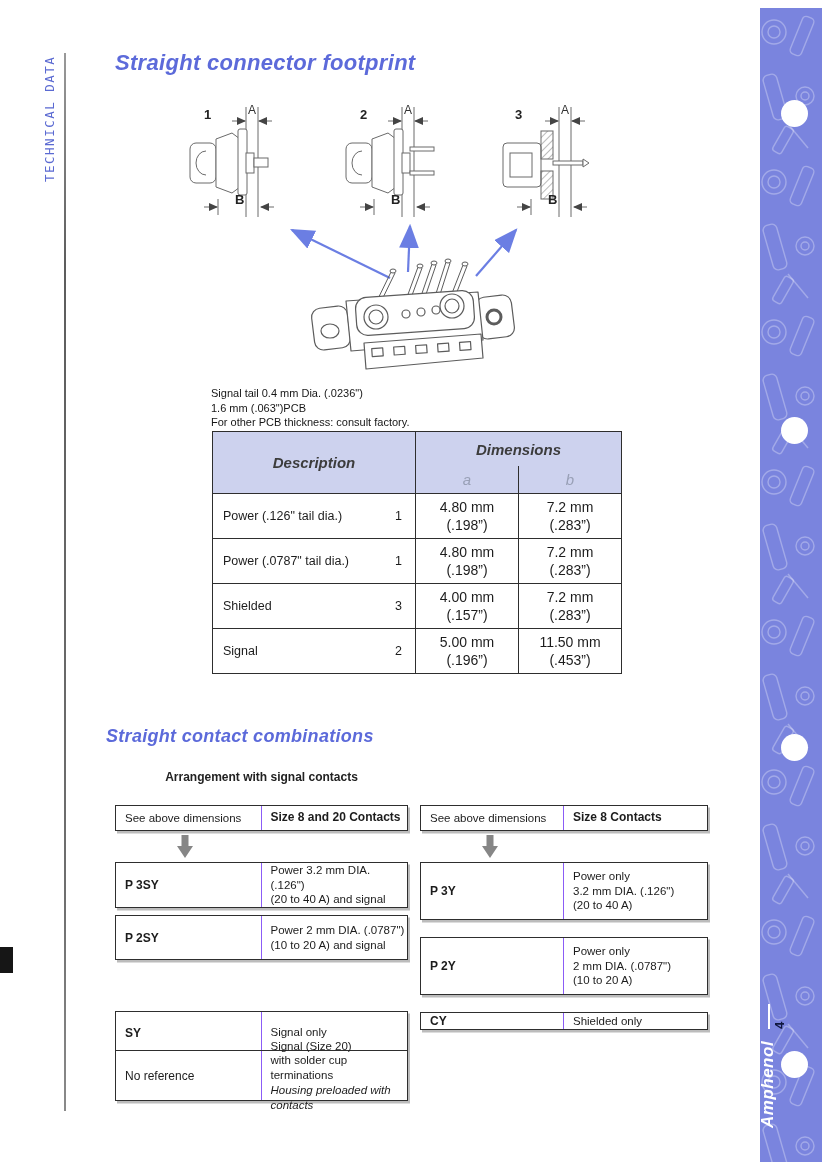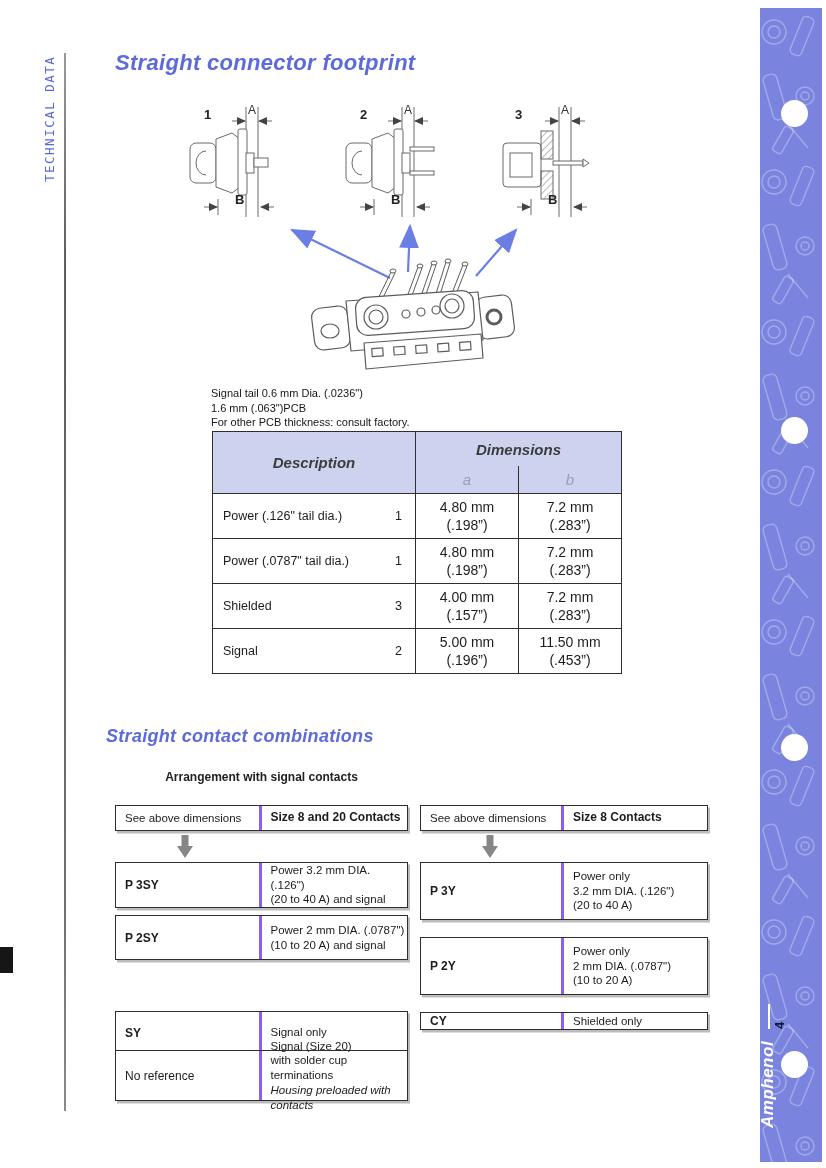--- a/index.html
+++ b/index.html
@@ -41,21 +41,21 @@
 
   
   .combo-head{position:absolute;text-align:center;font-weight:bold;font-size:12px;color:#222;line-height:1.45;}
   .combo-head-left{left:115px;top:769px;width:293px;}
   .combo-head-right{left:420px;top:769px;width:288px;}
   .combo{position:absolute;}
   .combo-left{left:115px;top:805px;width:293px;height:310px;}
   .combo-right{left:420px;top:805px;width:288px;height:245px;}
   .cbox{position:absolute;left:0;width:100%;display:flex;box-sizing:border-box;
         border:1px solid #2e2e2e;background:#fff;box-shadow:2px 2.5px 0 #bcbcbc;}
-  .ccode{width:50%;box-sizing:border-box;border-right:3px solid #8b5cf6;
+  .ccode{width:50%;box-sizing:border-box;border-right:1px solid #8b5cf6;
          display:flex;align-items:center;padding-left:9px;font-weight:bold;font-size:12px;}
   .ccode.plain{font-weight:normal;}
   .cdesc{flex:1;display:flex;flex-direction:column;justify-content:center;
          padding-left:9px;font-size:11.5px;line-height:1.28;}
   .cdesc .it{font-style:italic;}
   .hbox .ccode{font-weight:normal;font-size:11.5px;}
   .hbox .cdesc{font-weight:bold;font-size:12px;}
   .down-arrow{position:absolute;}
 
   
@@ -198,21 +198,21 @@
         <rect x="192" y="250" width="11" height="8"></rect>
         <rect x="214" y="250" width="11" height="8"></rect>
         <rect x="236" y="250" width="11" height="8"></rect>
         <rect x="258" y="250" width="11" height="8"></rect>
         <rect x="280" y="250" width="11" height="8"></rect>
       </g>
     </g>
   </svg>
 
   <div class="notes">
-    <div>Signal tail 0.6 mm Dia. (.0236")</div>
+    <div>Signal tail 0.4 mm Dia. (.0236")</div>
     <div>1.6 mm (.063")PCB</div>
     <div>For other PCB thickness: consult factory.</div>
   </div>
 
   <table class="dim-table">
     <colgroup>
         <col style="width:200px">
         <col style="width:100px">
         <col style="width:100px">
       </colgroup>

